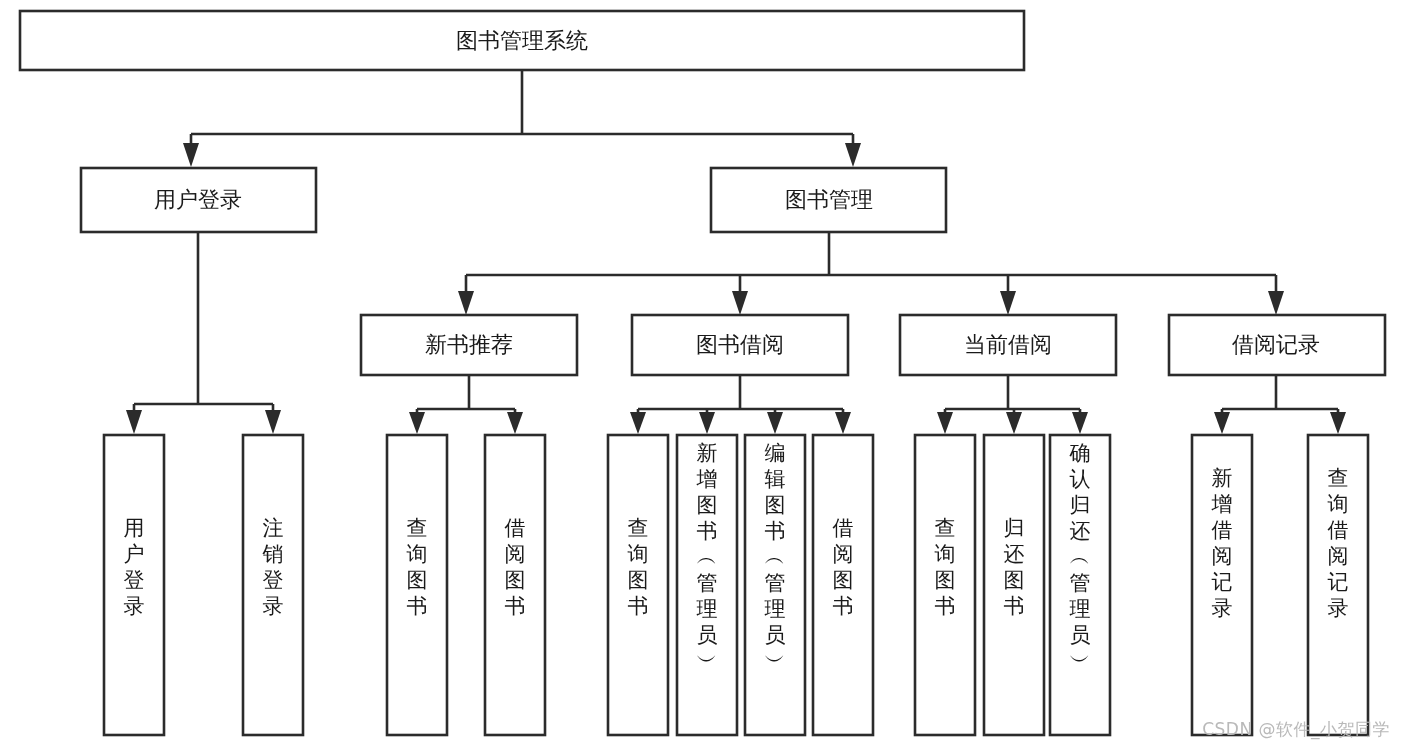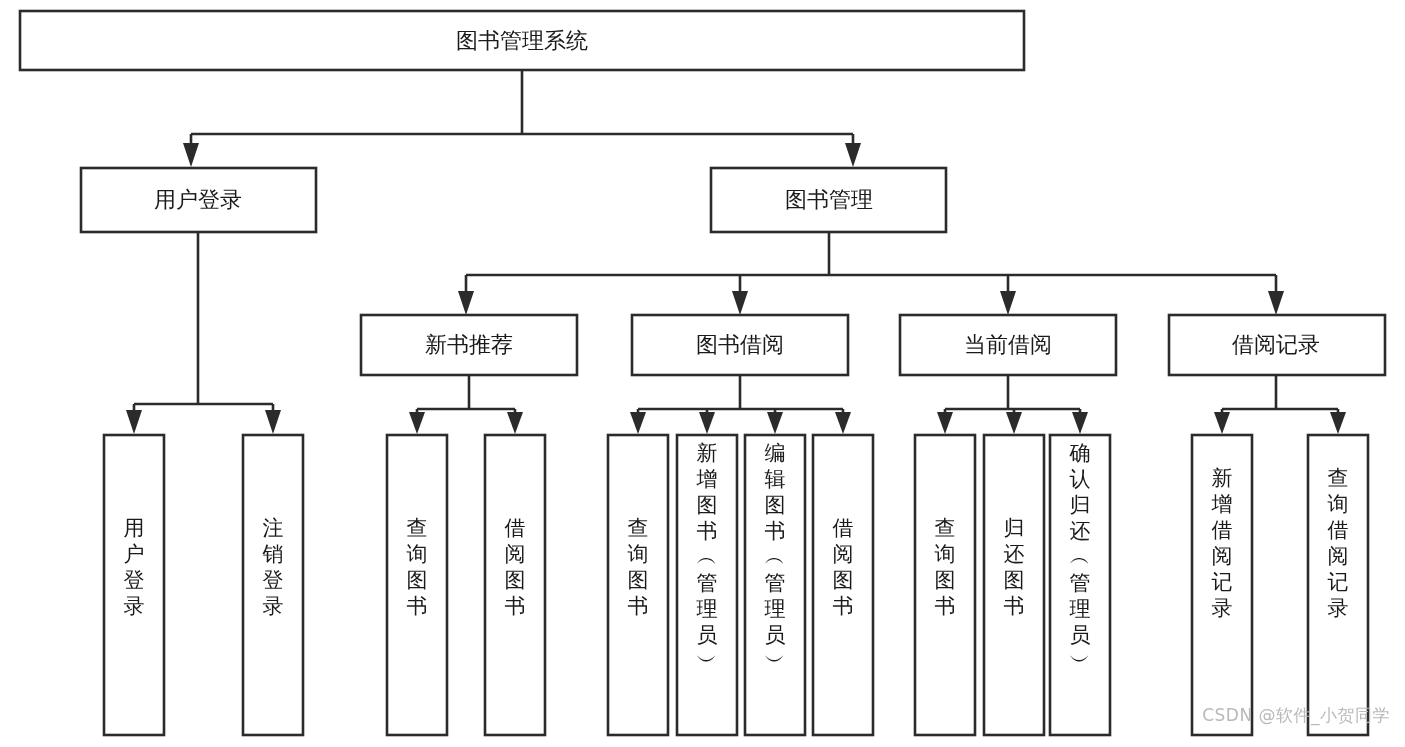--- a/index.html
+++ b/index.html
@@ -51,21 +51,21 @@
   }
   .node-label-vertical {
     font-family: "DejaVu Sans", "Liberation Sans", sans-serif;
     font-size: 21px;
     fill: #1a1a1a;
     text-anchor: middle;
   }
   .watermark {
     position: absolute;
     right: 10px;
-    bottom: 20px;
+    bottom: 6px;
     font-family: "DejaVu Sans", "Liberation Sans", sans-serif;
     font-size: 17px;
     color: #b9b9b9;
     letter-spacing: 0.5px;
     white-space: nowrap;
     user-select: none;
   }
 </style>
 </head>
 <body>

